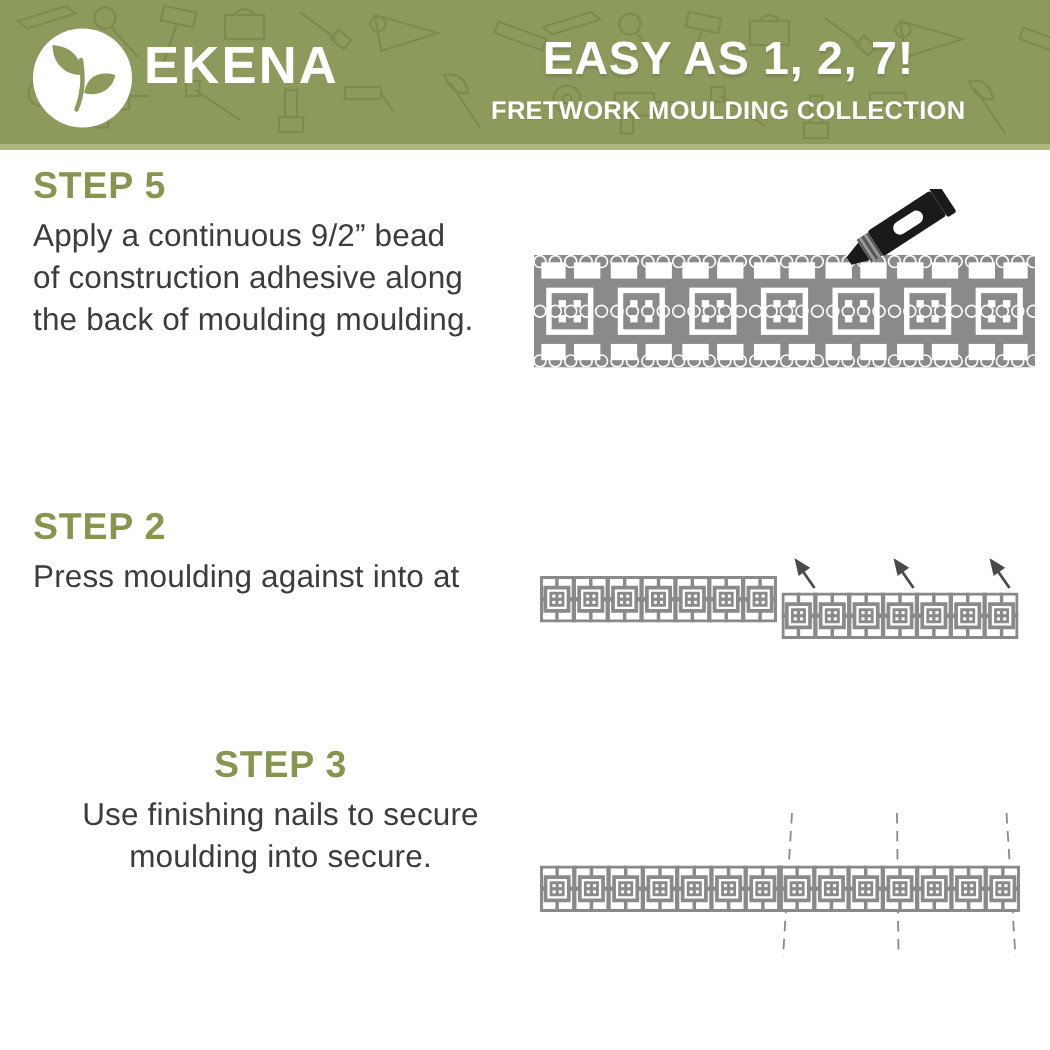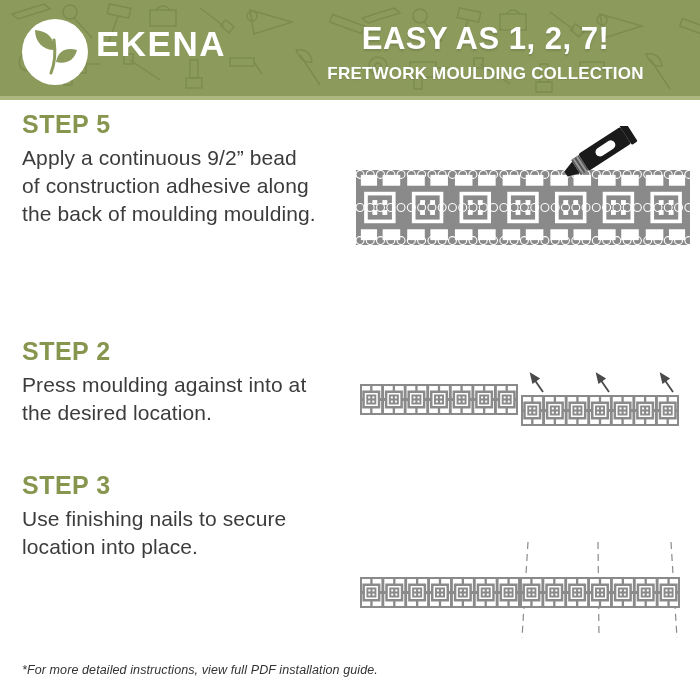--- a/index.html
+++ b/index.html
@@ -18,21 +18,21 @@
   .header-title-wrap{position:absolute;left:318px;top:21px;width:335px;text-align:center;color:#fff;}
   .header-title{font-size:31px;font-weight:bold;letter-spacing:.5px;
                 text-shadow:0 2px 2px rgba(0,0,0,.12);}
   .header-subtitle{font-size:17px;font-weight:bold;margin-top:7px;letter-spacing:.2px;
                 text-shadow:0 1px 1px rgba(0,0,0,.10);}
   
   .step{position:absolute;left:22px;width:330px;}
   .step-title{font-size:25px;font-weight:bold;color:var(--c-accent_olive);letter-spacing:.5px;}
   .step-text{font-size:21px;line-height:28px;color:var(--c-text_dark);margin-top:5px;letter-spacing:.1px;}
   .step-text span{display:block;}
-  #step1{top:110px;} #step2{top:292px;margin-top:45px;} #step3{top:471px;}
+  #step1{top:110px;} #step2{top:292px;margin-top:45px;} #step3{top:496px;text-align:center;}
   
   .illu{position:absolute;}
   #illu1{left:356px;top:170px;}
   #tube1{left:552px;top:126px;}
   #illu2a{left:360px;top:384px;}
   #illu2b{left:521px;top:395px;}
   #arrows2{left:514px;top:366px;}
   #nails3{left:470px;top:542px;}
   #illu3{left:360px;top:577px;}
   
@@ -275,21 +275,20 @@
       <rect x="21" y="-10" width="50" height="20" rx="2" style="fill:var(--c-ink_dark)"></rect>
       <rect x="36" y="-4.5" width="22" height="9" rx="4.5" fill="#fff"></rect>
       <rect x="71" y="-11.5" width="7" height="23" rx="1.5" style="fill:var(--c-ink_dark)"></rect>
     </g>
   </svg>
 
   <div class="step" id="step2">
     <div class="step-title">STEP 2</div>
     <div class="step-text">
       <span>Press moulding against into at</span>
-      <span>the desired location.</span>
     </div>
   </div>
   <div class="illu" id="illu2a"><svg width="158" height="31" viewBox="0 0 158 31">
         <rect x="0" y="0" width="158" height="31" fill="#fff"></rect>
         <rect x="1.00905" y="1.00905" width="155.9819" height="28.9819" fill="none" stroke="#8A8A8A" stroke-width="2.0181"></rect>
         <rect x="0" y="14.0585" width="158" height="2.883" fill="#8A8A8A"></rect>
         <rect x="10.132514285714286" y="0" width="2.3064" height="9.75" fill="#8A8A8A"></rect>
         <rect x="10.132514285714286" y="21.25" width="2.3064" height="9.75" fill="#8A8A8A"></rect>
         <rect x="3.5357142857142865" y="7.75" width="15.5" height="15.5" fill="#fff"></rect>
         <rect x="3.5357142857142865" y="7.75" width="15.5" height="15.5" fill="none" stroke="#8A8A8A" stroke-width="2.4986"></rect>
@@ -413,21 +412,21 @@
         <polygon points="83,8 90.5,12.5 85,16.5"></polygon>
       <path d="M159,26 L150,13"></path>
         <polygon points="147,8 154.5,12.5 149,16.5"></polygon>
     </g>
   </svg>
 
   <div class="step" id="step3">
     <div class="step-title">STEP 3</div>
     <div class="step-text">
       <span>Use finishing nails to secure</span>
-      <span>location into place.</span>
+      <span>moulding into secure.</span>
     </div>
   </div>
   <svg class="illu" id="nails3" width="230" height="96" viewBox="0 0 230 96">
     <g stroke="#8a8a8a" stroke-width="1.2" stroke-dasharray="7 5" fill="none">
       <path d="M58,0 L52,96"></path>
       <path d="M128,0 L129,96"></path>
       <path d="M201,0 L207,96"></path>
     </g>
   </svg>
   <div class="illu" id="illu3"><svg width="320" height="31" viewBox="0 0 320 31">
@@ -541,14 +540,13 @@
         <rect x="307.41822857142853" y="0" width="2.3064" height="9.75" fill="#8A8A8A"></rect>
         <rect x="307.41822857142853" y="21.25" width="2.3064" height="9.75" fill="#8A8A8A"></rect>
         <rect x="300.82142857142856" y="7.75" width="15.5" height="15.5" fill="#fff"></rect>
         <rect x="300.82142857142856" y="7.75" width="15.5" height="15.5" fill="none" stroke="#8A8A8A" stroke-width="2.4986"></rect>
         <rect x="304.5414285714286" y="11.469999999999999" width="8.06" height="8.06" fill="none" stroke="#8A8A8A" stroke-width="1.922"></rect>
         <rect x="304.74292857142854" y="14.4429" width="7.657" height="2.1142000000000003" fill="#8A8A8A"></rect>
         <rect x="307.51432857142856" y="11.6715" width="2.1142000000000003" height="7.657" fill="#8A8A8A"></rect>
         <rect x="158.078" y="0" width="3.844" height="31" fill="#8A8A8A"></rect>
       </svg></div>
 
-  <div class="footer-note">*For more detailed instructions, view full PDF installation guide.</div>
 </div>
 
 </body></html>

